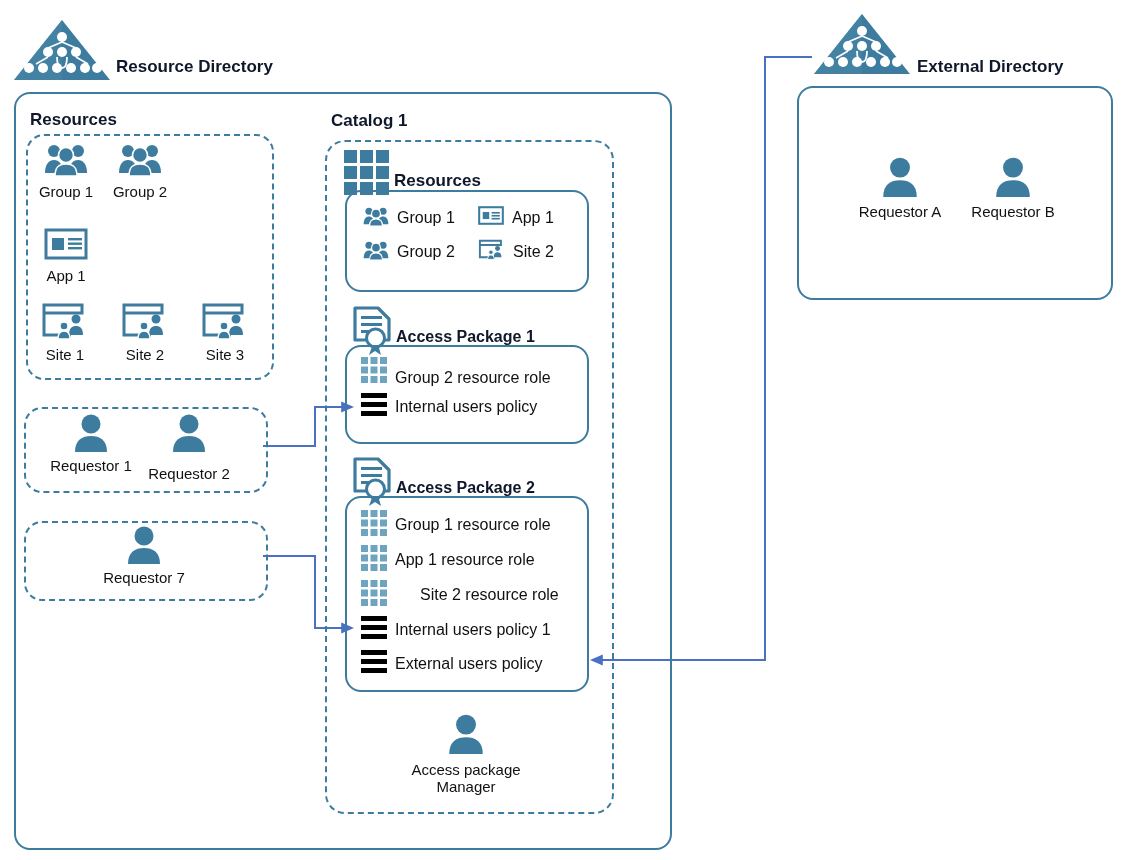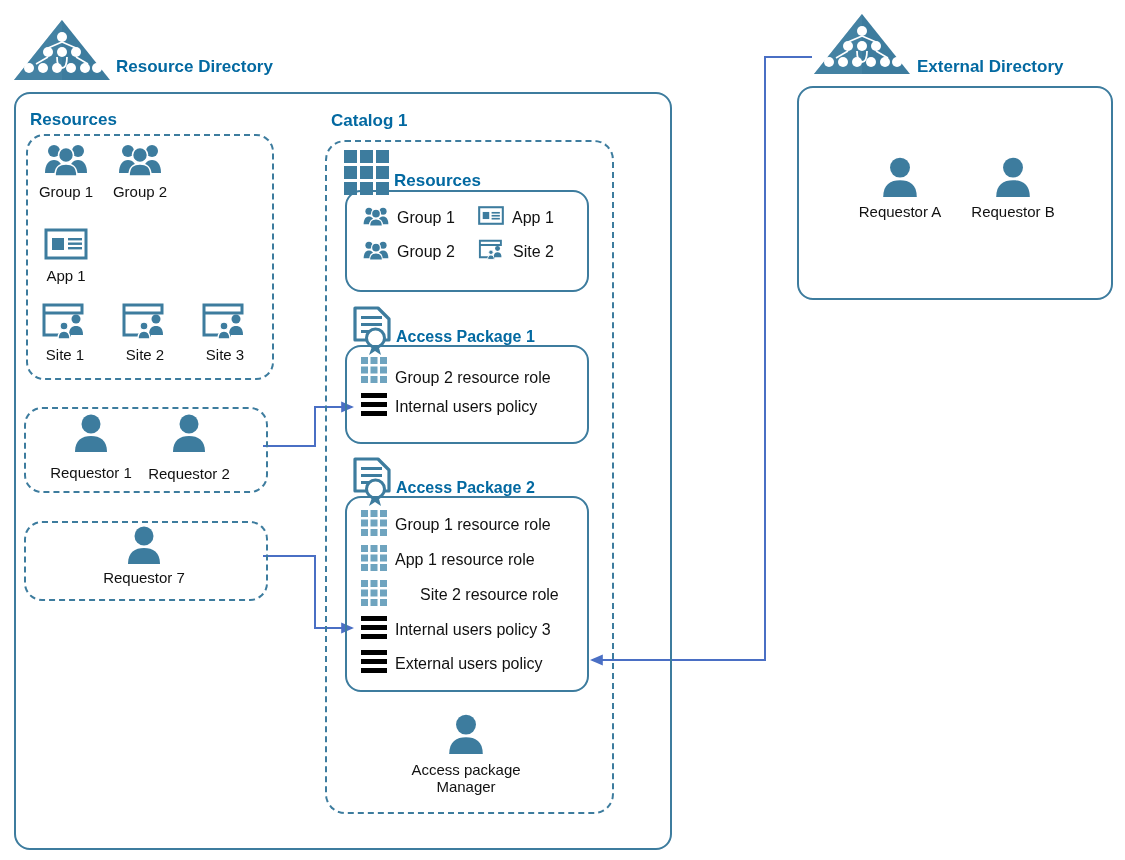--- a/index.html
+++ b/index.html
@@ -12,21 +12,21 @@
   .box-solid{
     position:absolute;border:2px solid #3d7c9e;border-radius:14px;background:transparent;
   }
   .box-dashed{
     position:absolute;border:2px dashed #3d7c9e;border-radius:18px;background:transparent;
   }
   .box-dashdot{
     position:absolute;border:2px dashed #3d7c9e;border-radius:18px;background:transparent;
   }
   .lbl-bold{
-    position:absolute;font-weight:bold;font-size:17px;color:#0369a1;white-space:nowrap;
+    position:absolute;font-weight:bold;font-size:17px;color:#0f172a;white-space:nowrap;
   }
   .lbl-c{
     position:absolute;font-size:15px;color:#111;white-space:nowrap;text-align:center;
   }
   .tile-txt{font-size:16px;color:#111;white-space:nowrap;}
   .vstack{position:absolute;display:flex;flex-direction:column;align-items:center;}
   svg{overflow:visible;}
   .pyr-wrap{position:absolute;}
   .row-item{position:absolute;display:flex;align-items:center;gap:8px;}
 </style>
@@ -163,21 +163,21 @@
 </div>
 
 <div class="box-dashdot" style="left:24px;top:407px;width:240px;height:82px;"></div>
 <div class="vstack" style="left:48px;top:412px;width:86px;">
   <span>
     <svg width="40" height="40" viewBox="0 0 40 40">
       <circle cx="20" cy="12" r="9.5" fill="#3d7c9e"></circle>
       <path d="M4,40 C4,28 11,24 20,24 C29,24 36,28 36,40 z" fill="#3d7c9e"></path>
     </svg>
   </span>
-  <span class="lbl-c" style="position:static;margin-top:8px;text-align:right;">Requestor 1</span>
+  <span class="lbl-c" style="position:static;margin-top:1px;text-align:right;">Requestor 1</span>
 </div>
 <div class="vstack" style="left:146px;top:412px;width:86px;">
   <span>
     <svg width="40" height="40" viewBox="0 0 40 40">
       <circle cx="20" cy="12" r="9.5" fill="#3d7c9e"></circle>
       <path d="M4,40 C4,28 11,24 20,24 C29,24 36,28 36,40 z" fill="#3d7c9e"></path>
     </svg>
   </span>
   <span class="lbl-c" style="position:static;margin-top:9px;">Requestor 2</span>
 </div>
@@ -392,21 +392,21 @@
 <div class="row-item" style="left:361px;top:615px;">
   <span>
     <svg width="26" height="26" viewBox="0 0 26 26">
       <g fill="#000000">
         <rect x="0" y="1" width="26" height="5"></rect>
         <rect x="0" y="10" width="26" height="5"></rect>
         <rect x="0" y="19" width="26" height="5"></rect>
       </g>
     </svg>
   </span>
-  <span class="tile-txt">Internal users policy 3</span>
+  <span class="tile-txt">Internal users policy 1</span>
 </div>
 
 <div class="row-item" style="left:361px;top:649px;">
   <span>
     <svg width="26" height="26" viewBox="0 0 26 26">
       <g fill="#000000">
         <rect x="0" y="1" width="26" height="5"></rect>
         <rect x="0" y="10" width="26" height="5"></rect>
         <rect x="0" y="19" width="26" height="5"></rect>
       </g>

